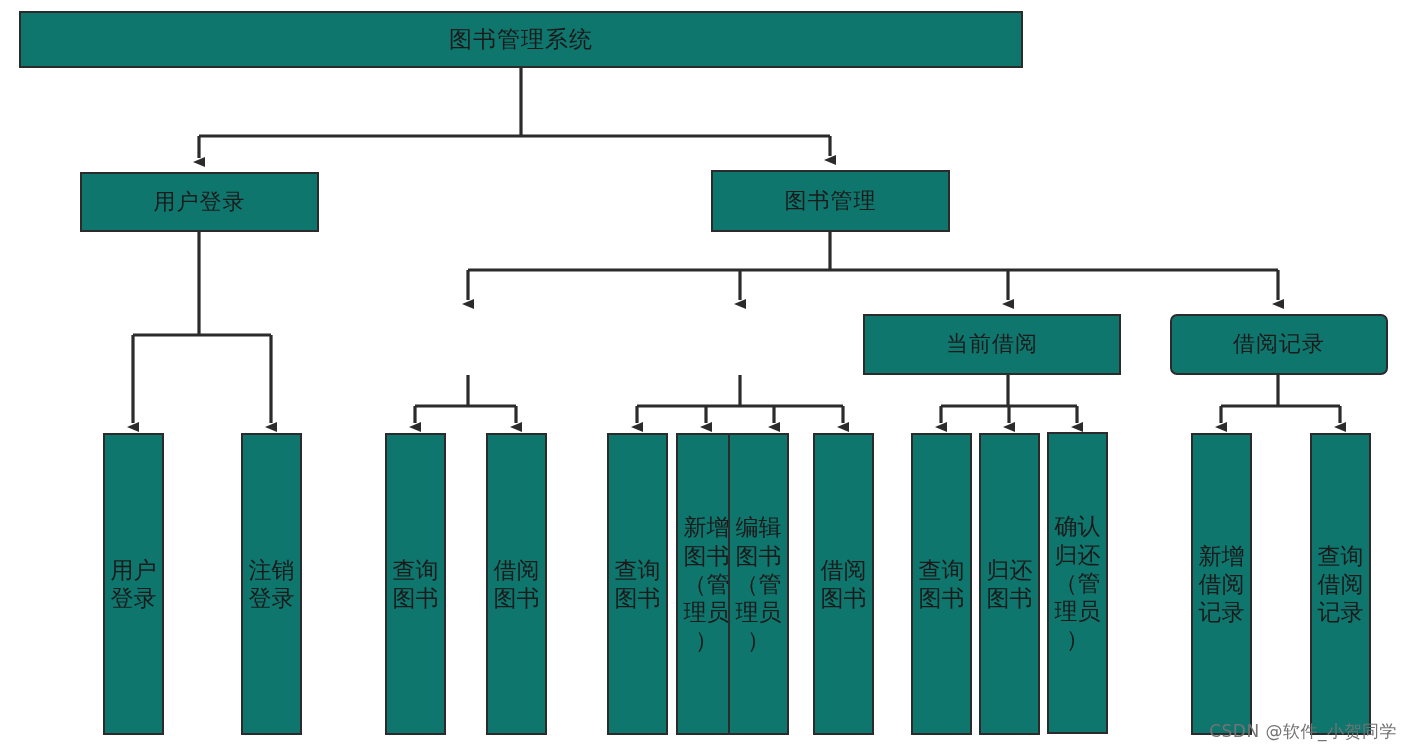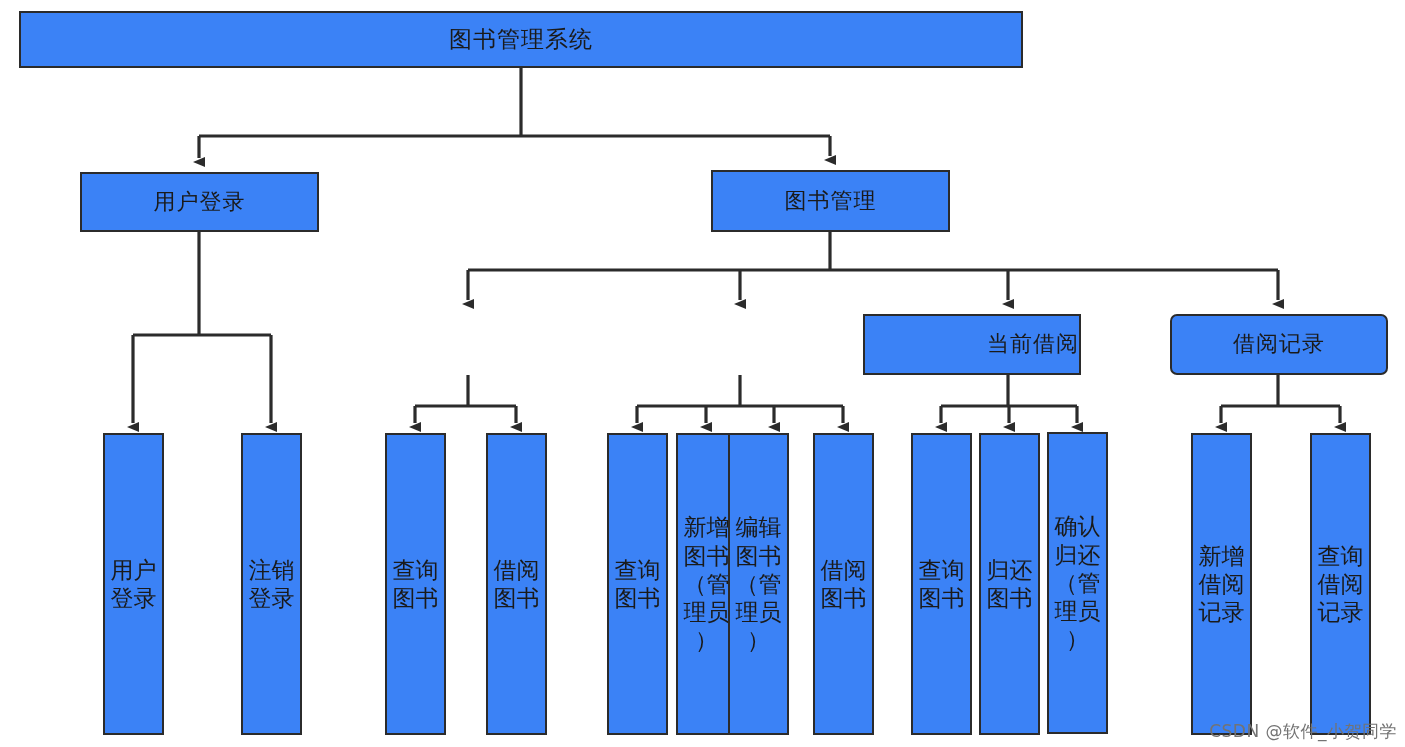--- a/index.html
+++ b/index.html
@@ -21,21 +21,21 @@
     position: absolute;
     left: 0;
     top: 0;
     width: 1405px;
     height: 747px;
     pointer-events: none;
   }
   .node {
     position: absolute;
     box-sizing: border-box;
-    background: #3b82f6;
+    background: #0f766e;
     border: 2.5px solid #2b2b2b;
     display: flex;
     align-items: center;
     justify-content: center;
     color: #1a1a1a;
   }
   .node .label {
     display: block;
     text-align: center;
     white-space: pre;
@@ -129,21 +129,21 @@
     <span class="label">图书管理系统</span>
   </div>
 
   <div class="node horiz" style="left:80px; top:172px; width:239px; height:60px;">
     <span class="label">用户登录</span>
   </div>
   <div class="node horiz" style="left:711px; top:170px; width:239px; height:62px;">
     <span class="label">图书管理</span>
   </div>
 
-  <div class="node horiz" style="left:863px; top:314px; width:218px; height:61px;justify-content:flex-end;">
+  <div class="node horiz" style="left:863px; top:314px; width:258px; height:61px;">
     <span class="label">当前借阅</span>
   </div>
   <div class="node horiz" style="left:1170px; top:314px; width:218px; height:61px;border-radius:7px;">
     <span class="label">借阅记录</span>
   </div>
 
   <div class="node vert" style="left:103px; top:433px; width:61px; height:302px;">
     <span class="label">用户
 登录</span>
   </div>

